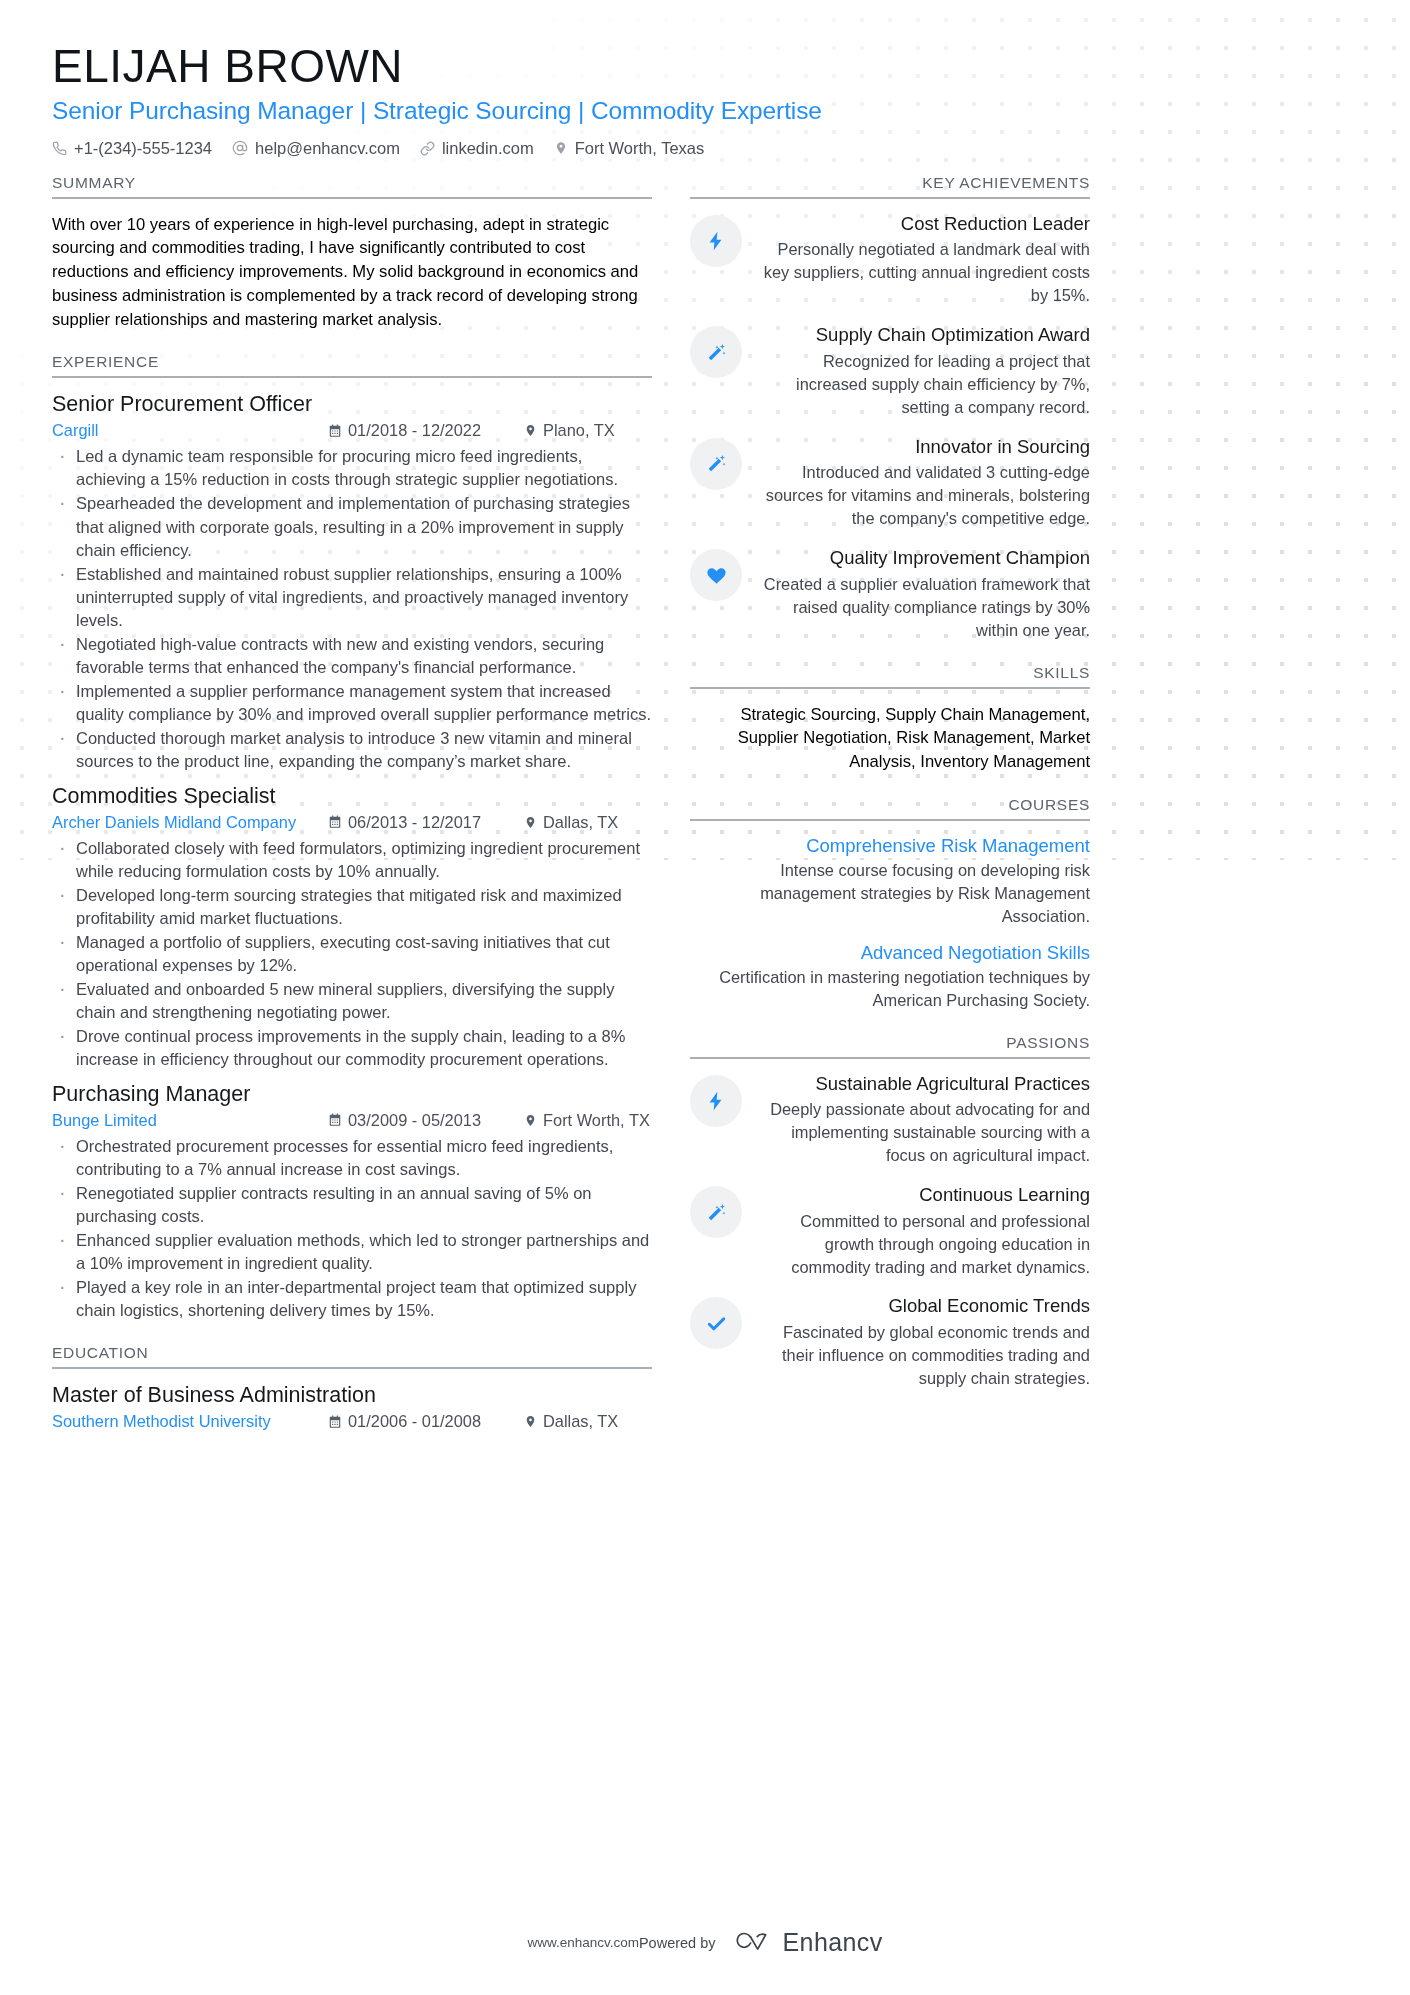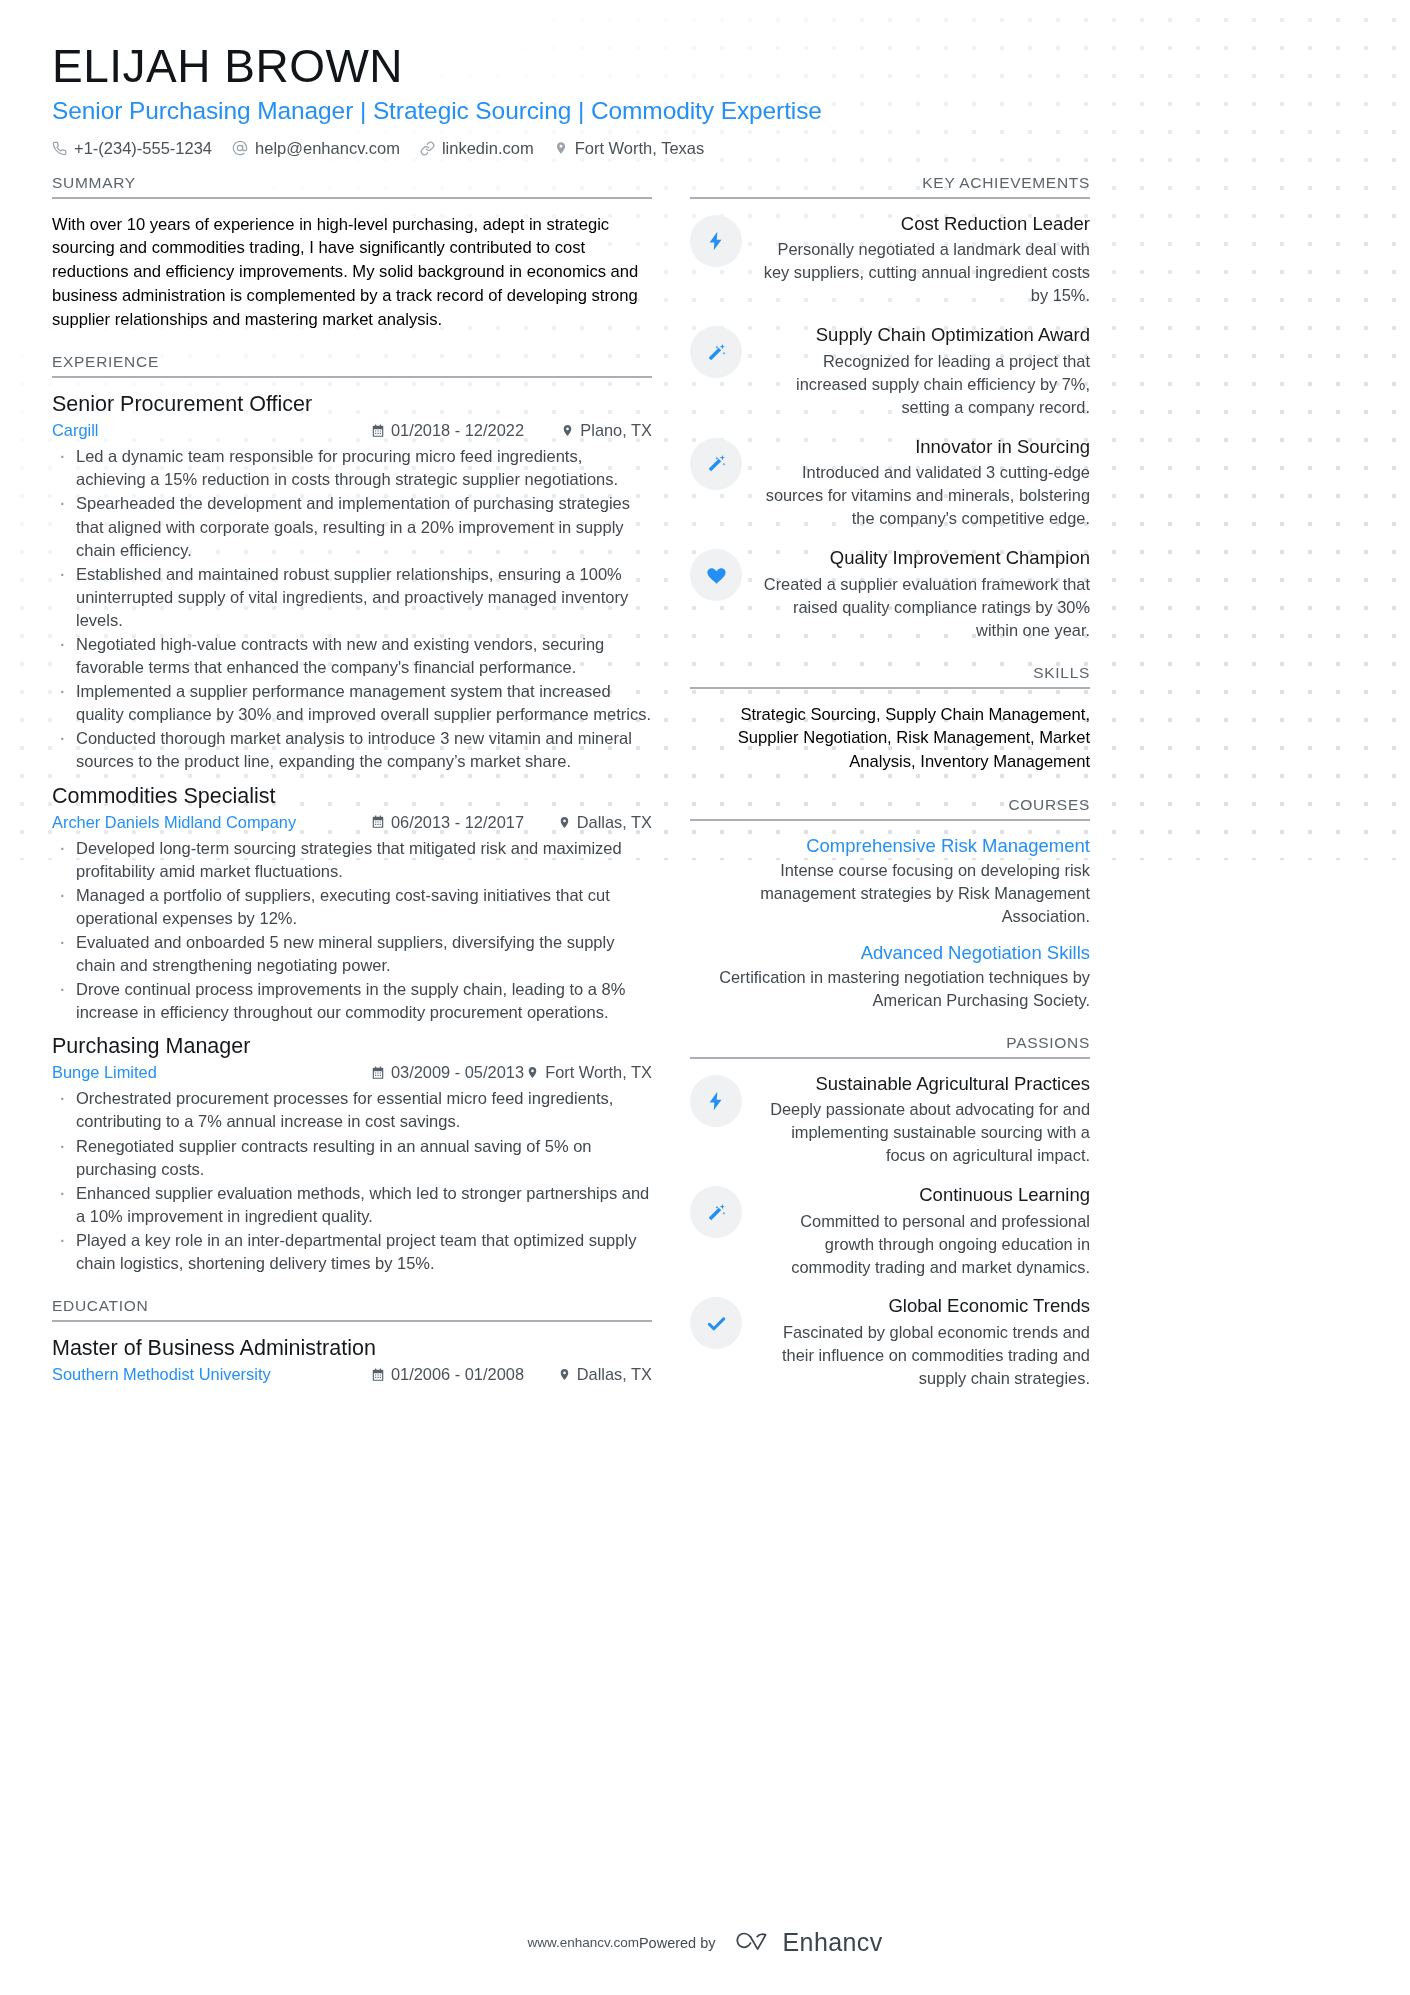--- a/index.html
+++ b/index.html
@@ -86,21 +86,21 @@
     font-weight: 400;
     margin-bottom: 4px;
   }
   .job-meta {
     display: flex;
     align-items: center;
     font-size: 16.4px;
     margin-bottom: 5px;
   }
   .company { color: #2490f5; flex: 1 1 auto; }
-  .meta-item { display: flex; align-items: center; gap: 6px; color: #4a5158; white-space: nowrap; justify-content: flex-end; }
+  .meta-item { display: flex; align-items: center; gap: 6px; color: #4a5158; white-space: nowrap; }
   .meta-item.date { width: 196px; }
   .meta-item.loc { width: 128px; }
   .meta-item .ic { color: #56606a; display: inline-flex; }
 
   ul.bullets { list-style: none; margin: 0; padding: 0; }
   ul.bullets li {
     position: relative;
     padding-left: 24px;
     font-size: 16.5px;
     line-height: 1.40;
@@ -271,20 +271,21 @@
             <div class="meta-item loc">
               <span class="ic">
                 <svg width="13" height="15" viewBox="0 0 24 24" fill="currentColor">
                     <path d="M12 2C8.13 2 5 5.13 5 9c0 5.25 7 13 7 13s7-7.75 7-13c0-3.87-3.13-7-7-7zm0 9.5A2.5 2.5 0 1 1 12 6.5a2.5 2.5 0 0 1 0 5z"></path>
                   </svg>
               </span>
               <span>Dallas, TX</span>
             </div>
           </div>
           <ul class="bullets">
+            <li>Collaborated closely with feed formulators, optimizing ingredient procurement while reducing formulation costs by 10% annually.</li>
             <li>Developed long-term sourcing strategies that mitigated risk and maximized profitability amid market fluctuations.</li>
             <li>Managed a portfolio of suppliers, executing cost-saving initiatives that cut operational expenses by 12%.</li>
             <li>Evaluated and onboarded 5 new mineral suppliers, diversifying the supply chain and strengthening negotiating power.</li>
             <li>Drove continual process improvements in the supply chain, leading to a 8% increase in efficiency throughout our commodity procurement operations.</li>
           </ul>
         </div>
 
         <div class="job">
           <div class="job-title">Purchasing Manager</div>
           <div class="job-meta">

